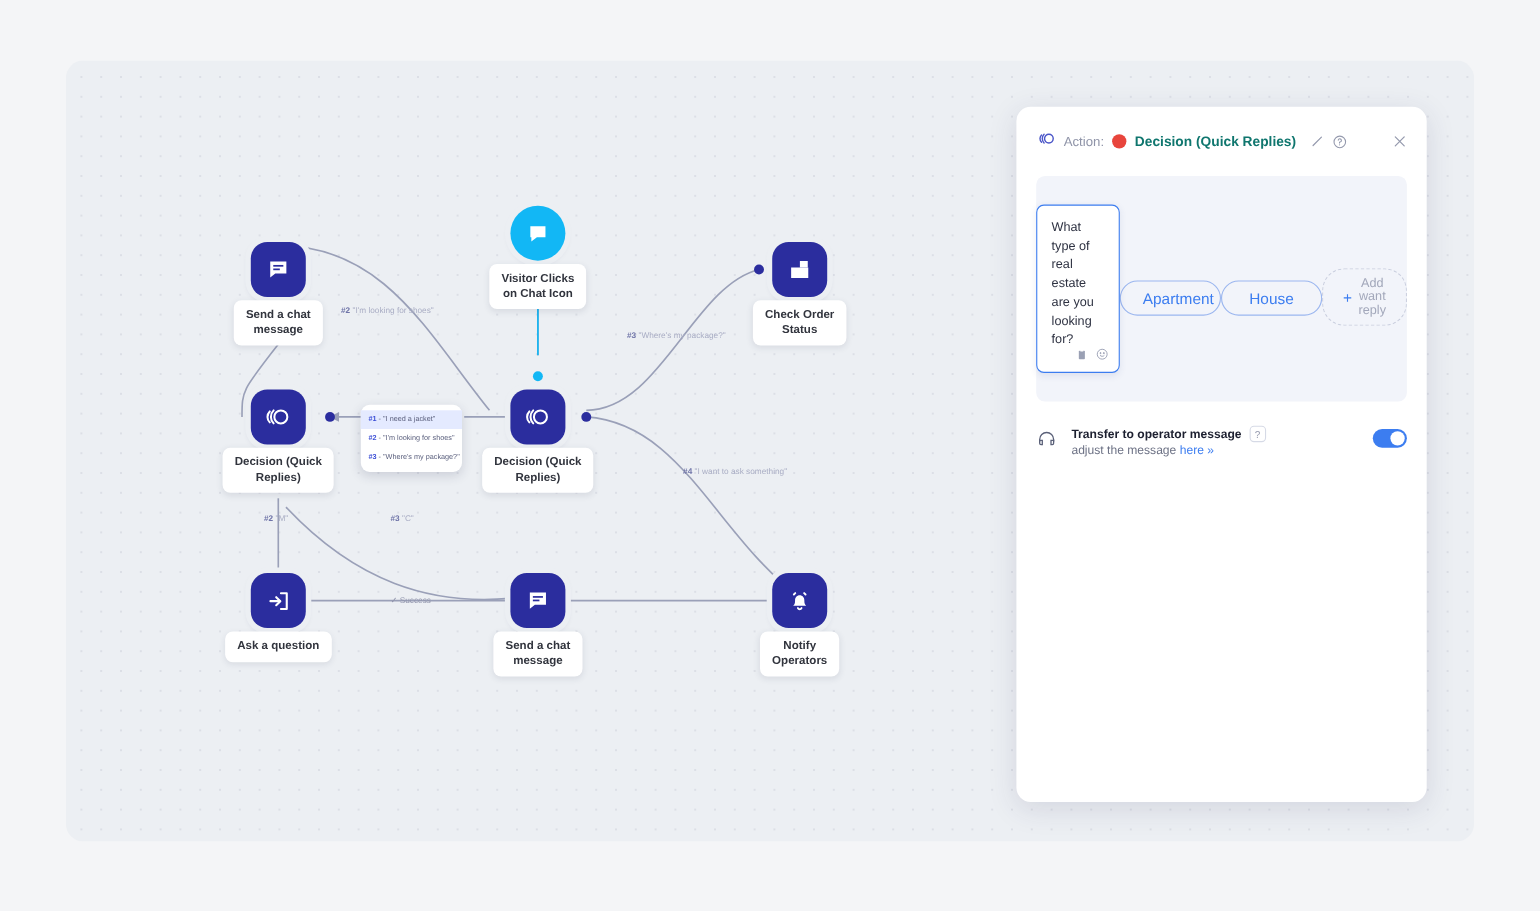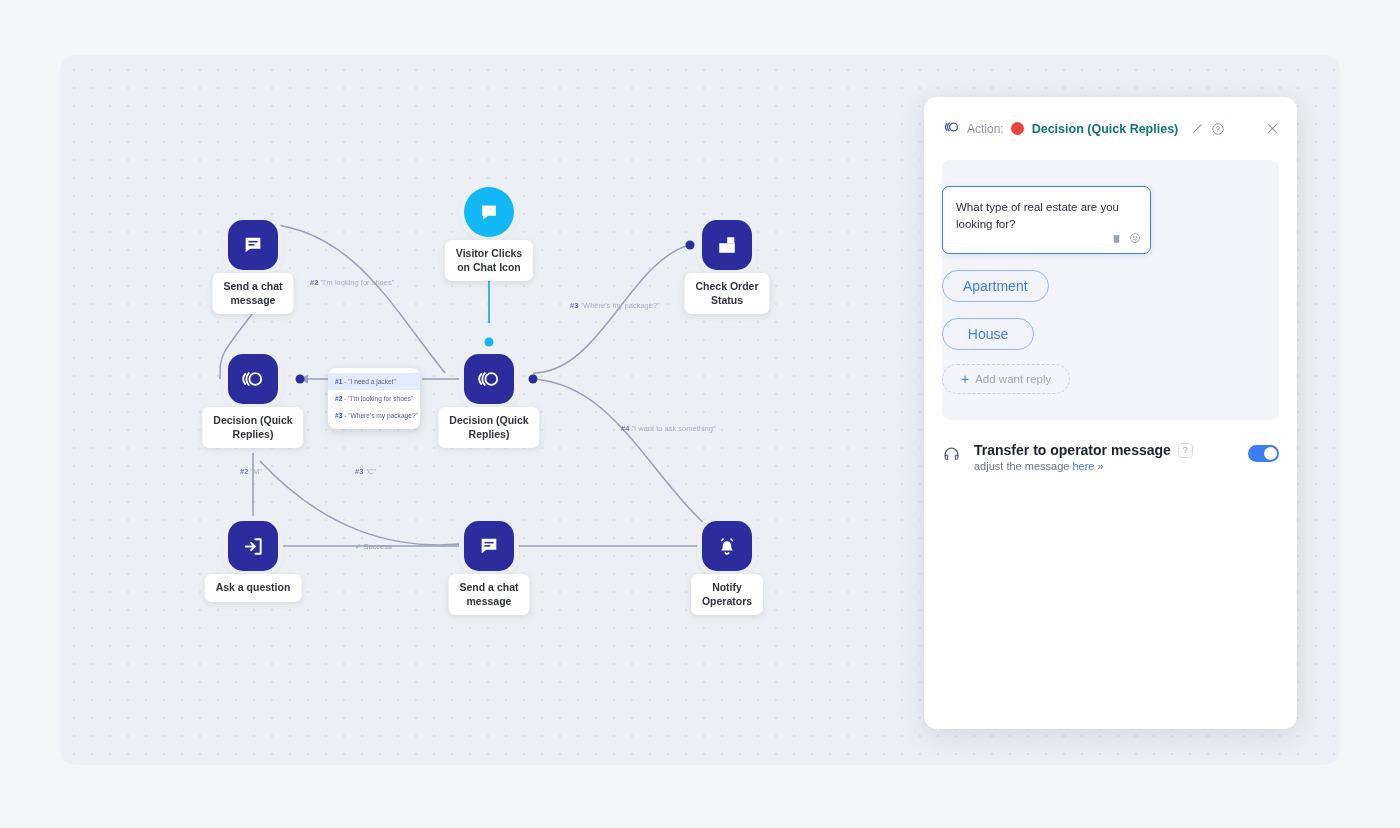--- a/index.html
+++ b/index.html
@@ -120,21 +120,21 @@
     margin-left: 1px;
   }
   .hdr-icon { color: #9499ad; display: flex; align-items: center; }
   .hdr-spacer { flex: 1; }
 
   #msg-area {
     margin: 0 18px;
     background: #f2f4fa;
     border-radius: 8px;
     padding: 26px 0 26px 0;
-    display: flex; flex-direction: column; align-items: flex-start;
+    display: flex; flex-direction: row; align-items: center;
     gap: 0;
   }
   #msg-box {
     position: relative;
     width: 209px;
     background: #ffffff;
     border: 1.6px solid #3c7df0;
     border-radius: 7px;
     padding: 12px 13px 20px 13px;
     box-shadow: 0 2px 7px rgba(45,70,140,.10);
@@ -173,21 +173,21 @@
   }
   #add-qr .plus { color: #3c7df0; font-size: 14px; line-height: 1; }
 
   #transfer-row {
     margin: 22px 18px 0 18px;
     display: flex; align-items: flex-start; gap: 13px;
   }
   #transfer-row .op-icon { color: #5a6078; margin-top: 3px; }
   .tr-texts { flex: 1; }
   .tr-title-line { display: flex; align-items: center; gap: 7px; }
-  .tr-title { font-size: 14px; font-weight: 700; color: #1d2030; }
+  .tr-title { font-size: 11px; font-weight: 700; color: #1d2030; }
   .qmark {
     width: 15px; height: 15px; border-radius: 4px;
     border: 1px solid #d6dae6; color: #9499ad;
     font-size: 9px; display: flex; align-items: center; justify-content: center;
   }
   .tr-sub { font-size: 11px; color: #6d7285; margin-top: 2px; }
   .tr-sub a { color: #3c7df0; text-decoration: none; }
   .toggle {
     width: 31px; height: 17px; border-radius: 9px;
     background: #3c7df0; position: relative; flex: 0 0 auto;

